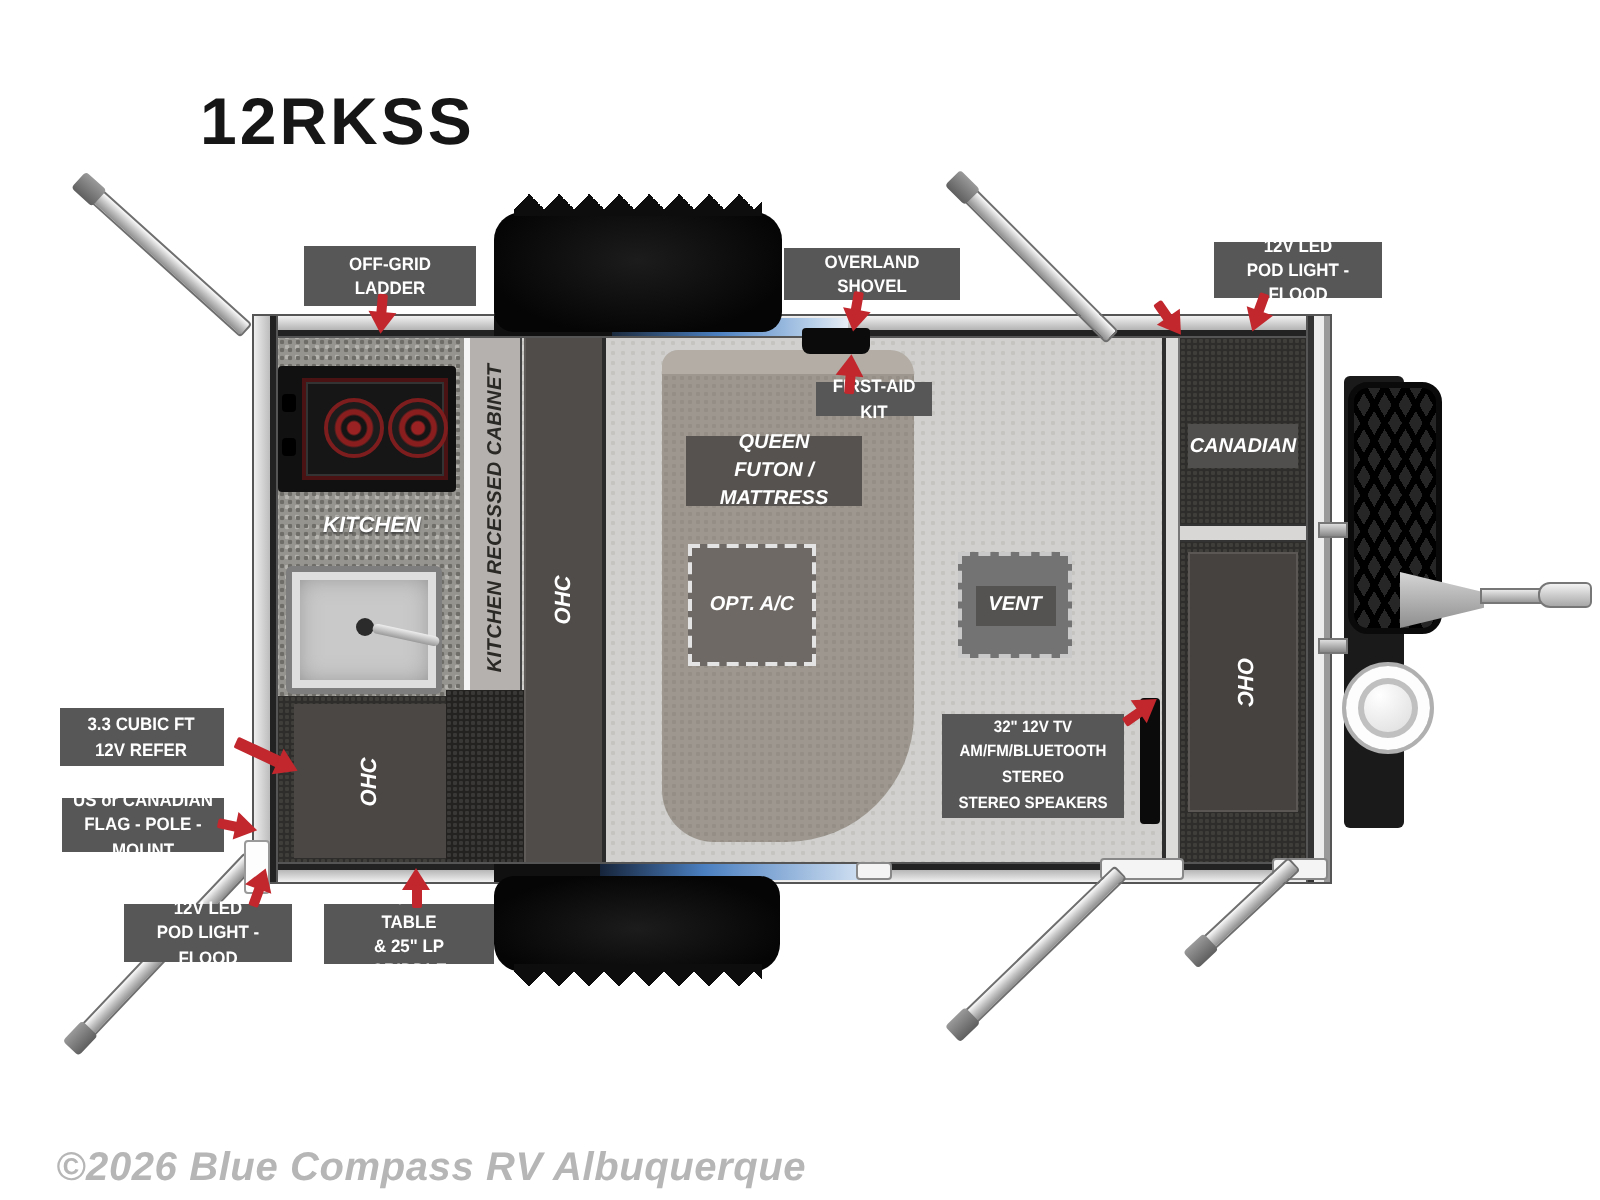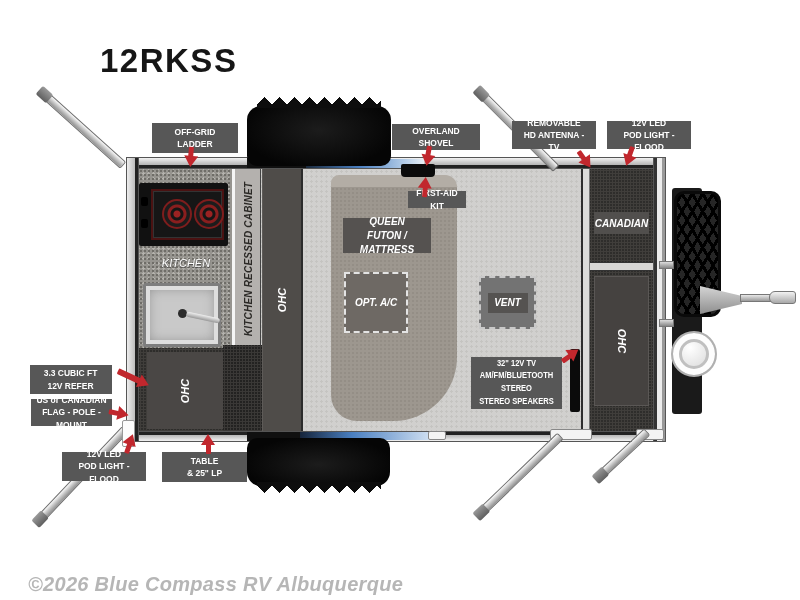--- a/index.html
+++ b/index.html
@@ -70,21 +70,21 @@
     background-image:radial-gradient(#6f6d68 1px, transparent 1.3px), radial-gradient(#b5b3ae 1px, transparent 1.3px);
     background-size:4px 4px, 5px 5px; background-position:0 0, 2px 2px; }
   .stove { left:139px; top:183px; width:89px; height:63px; background:#111; border-radius:2px; }
   .grate { left:151px; top:189px; width:73px; height:51px; background:#161616;
     border:2px solid #4a1212; box-shadow:inset 0 0 0 1px #333; }
   .burner { position:absolute; width:30px; height:30px; border-radius:50%;
     background:radial-gradient(circle,#9a2222 0 3px,#151515 4px 6px,#8a1e1e 7px 9px,#1c1c1c 10px);
     border:2px solid #7e1d1d; }
   .knob { position:absolute; width:7px; height:9px; background:#000; border-radius:2px; }
   .kitchen-text { left:146px; top:257px; width:80px; text-align:center; color:#fff;
-    font-style:italic; font-weight:normal; font-size:11px; text-shadow:0 1px 1px #444; }
+    font-style:italic; font-weight:bold; font-size:11px; text-shadow:0 1px 1px #444; }
   .sink { left:143px; top:283px; width:78px; height:64px; background:#c9c9c9; border:3px solid #7e7e7e;
     border-radius:3px; box-shadow:inset 0 0 0 4px #dedede, inset 0 0 14px #7d7d7d; }
   .drain { left:178px; top:309px; width:9px; height:9px; background:#2b2b2b; border-radius:50%; }
   .faucet { left:186px; top:315px; width:34px; height:5px; background:linear-gradient(#eee,#999);
     border-radius:3px; transform:rotate(12deg); }
   .cab-strip { left:232px; top:169px; width:29px; height:179px; background:#b4b1ae;
     border-left:3px solid #f5f5f5; border-right:1px solid #444; }
   .cab-strip .vtext { color:#2b2926; font-size:10px; letter-spacing:0.2px; }
   .lower-zone { left:139px; top:348px; width:123px; height:83px; }
   .ohc-bl { left:147px; top:352px; width:76px; height:77px; background:#4a4745; }
@@ -248,32 +248,28 @@
   <div class="pole" style="left:477px; top:512px; width:116px; transform:rotate(-44deg);"></div>
   <div class="pole" style="left:596px; top:475px; width:70px; transform:rotate(-43deg);"></div>
   <div class="abs flag-mount"></div>
 
   <div class="abs callout" style="left:152px; top:123px; width:86px; height:30px;">
       <span>OFF-GRID LADDER</span>
     </div>
   <div class="abs callout" style="left:392px; top:124px; width:88px; height:26px;">
       <span>OVERLAND SHOVEL</span>
     </div>
-  <div class="abs callout" style="left:512px; top:121px; width:84px; height:28px;">
-      <span>REMOVABLE
-HD ANTENNA - TV</span>
-    </div>
   <div class="abs callout" style="left:607px; top:121px; width:84px; height:28px;">
       <span>12V LED
 POD LIGHT - FLOOD</span>
     </div>
   <div class="abs callout" style="left:408px; top:191px; width:58px; height:17px;">
       <span>FIRST-AID KIT</span>
     </div>
-  <div class="abs callout" style="left:30px; top:354px; width:82px; height:29px;margin-top:11px;">
+  <div class="abs callout" style="left:30px; top:354px; width:82px; height:29px;">
       <span>3.3  CUBIC FT
 12V REFER</span>
     </div>
   <div class="abs callout" style="left:31px; top:399px; width:81px; height:27px;">
       <span>US or CANADIAN
 FLAG - POLE - MOUNT</span>
     </div>
   <div class="abs callout" style="left:62px; top:452px; width:84px; height:29px;">
       <span>12V LED
 POD LIGHT - FLOOD</span>

